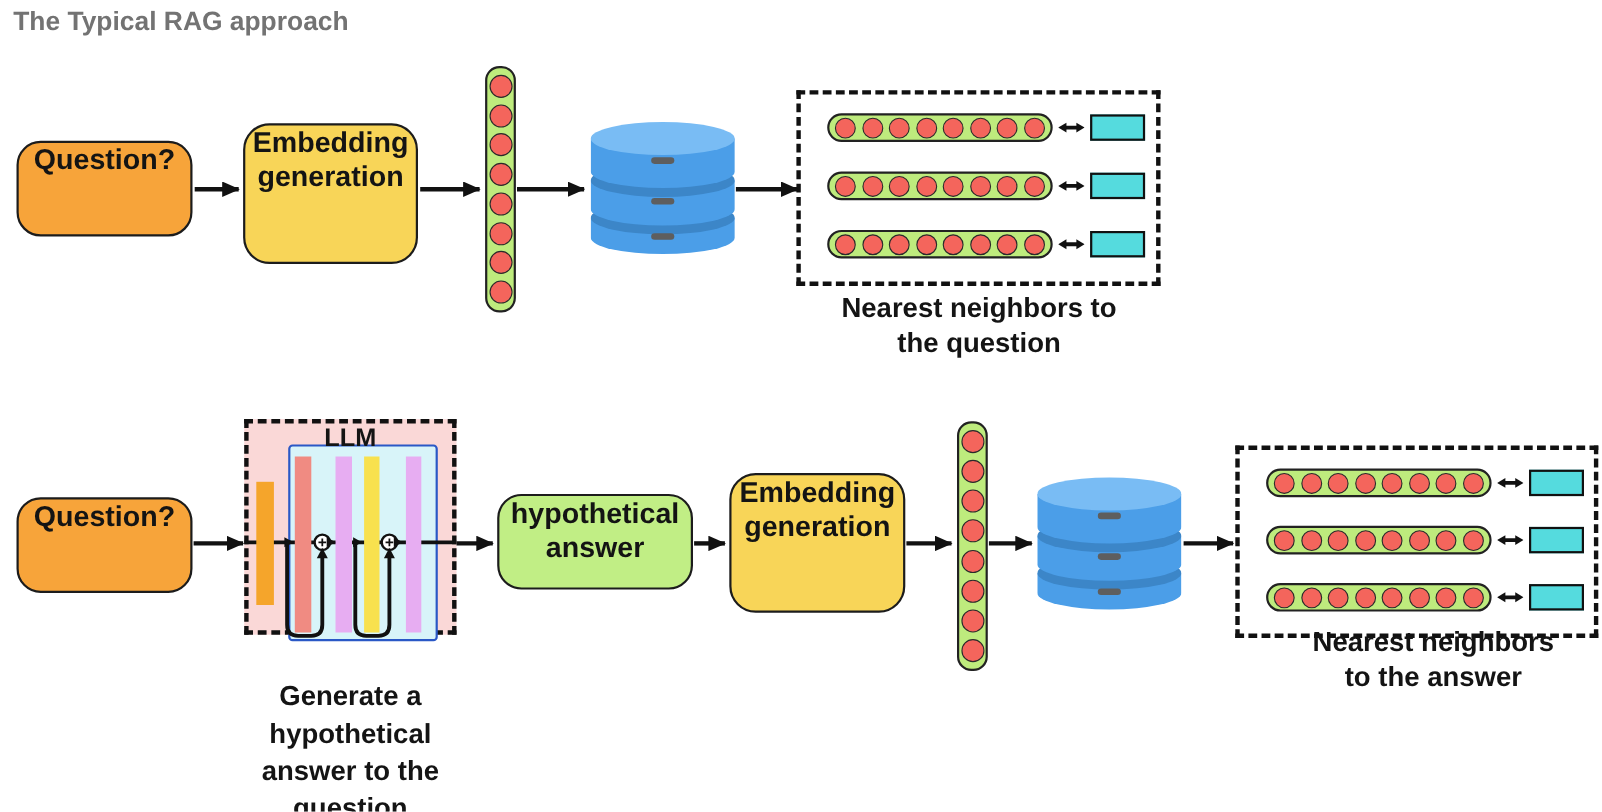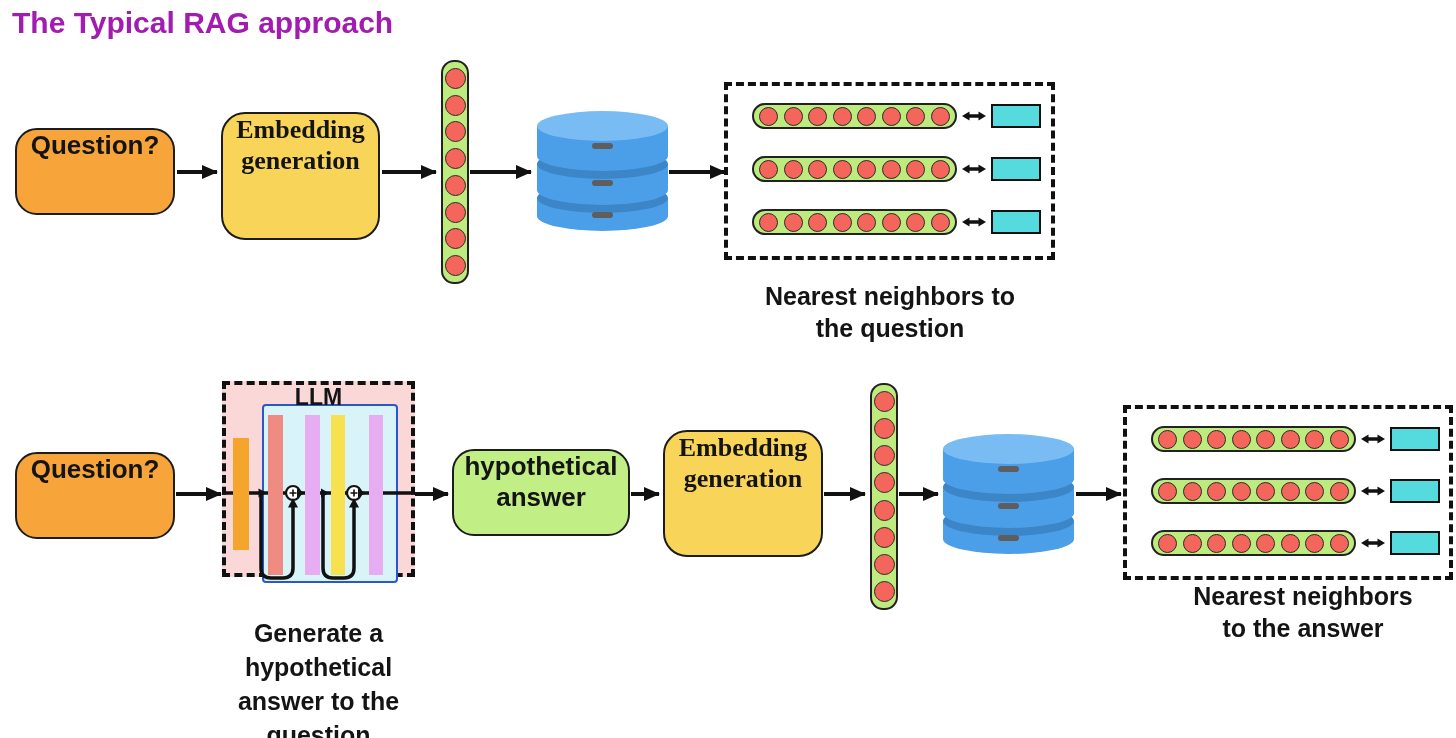--- a/index.html
+++ b/index.html
@@ -1,31 +1,31 @@
 <!DOCTYPE html>
 <html><head>
 <meta charset="utf-8">
 <style>
   html,body { margin:0; padding:0; background:#ffffff; }
   .stage {
     position:relative; width:1456px; height:738px; overflow:hidden;
     background:#ffffff; font-family:"Liberation Sans", sans-serif; color:#141414;
   }
   .abs { position:absolute; box-sizing:border-box; }
-  .title { font-size:30px; font-weight:700; color:#a21caf; white-space:nowrap; }
+  .title { font-size:24px; font-weight:700; color:#737373; white-space:nowrap; }
   .node {
     display:flex; align-items:flex-start; justify-content:center;
     border:2.5px solid #1c1c1c; text-align:center;
   }
   .node span { font-size:26px; font-weight:700; line-height:31px; white-space:pre-line; color:#141414; }
   .q    { background:#F7A43A; border-radius:22px; }
-  .emb  { background:#F8D558; border-radius:24px;font-family:Liberation Serif, serif; }
+  .emb  { background:#F8D558; border-radius:24px; }
   .hyp  { background:#C1EE85; border-radius:22px; }
   .caption { font-size:25px; font-weight:700; text-align:center; white-space:pre-line; color:#141414; }
-  .cap1 { line-height:32px;margin-top:16px; }
+  .cap1 { line-height:32px; }
   .cap2 { line-height:34px; }
   .cap3 { line-height:32px; }
 
   
   .vvec {
     background:#BEEB7D; border:2px solid #222; border-radius:13px;
     display:flex; flex-direction:column; align-items:center; justify-content:space-evenly;
   }
   .dot { background:#F4655C; border:1.5px solid #2a2a2a; border-radius:50%; box-sizing:border-box; flex:none; }
   .vdot { width:21px; height:21px; }
@@ -275,21 +275,21 @@
         </div>
       <svg class="darr" width="24" height="16" viewBox="0 0 24 16">
           <line x1="6" y1="8" x2="18" y2="8"></line>
           <polygon points="0,8 7.5,3.5 7.5,12.5"></polygon>
           <polygon points="24,8 16.5,3.5 16.5,12.5"></polygon>
         </svg>
       <div class="chunk"></div>
     </div>
   </div>
 
-  <div class="abs caption cap3" style="left:1152px; top:580px; width:302px;">Nearest neighbors
+  <div class="abs caption cap3" style="left:1152px; top:568px; width:302px;">Nearest neighbors
 to the answer</div>
 
   <svg class="arrows" width="1456" height="738" viewBox="0 0 1456 738">
     <defs>
       <marker id="ah" markerUnits="userSpaceOnUse" markerWidth="16" markerHeight="14" refX="15" refY="7" orient="auto">
         <path d="M0,0 L16,7 L0,14 Z" fill="#111"></path>
       </marker>
     </defs>
     <line x1="177" y1="172" x2="217" y2="172" marker-end="url(#ah)"></line>
     <line x1="382" y1="172" x2="436" y2="172" marker-end="url(#ah)"></line>

